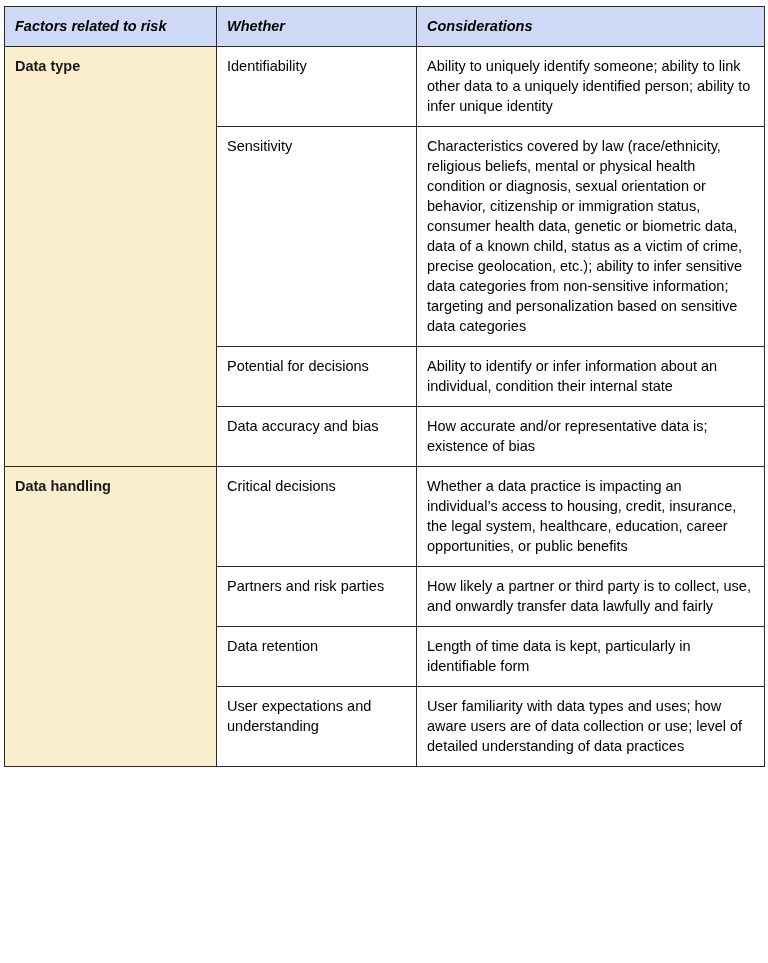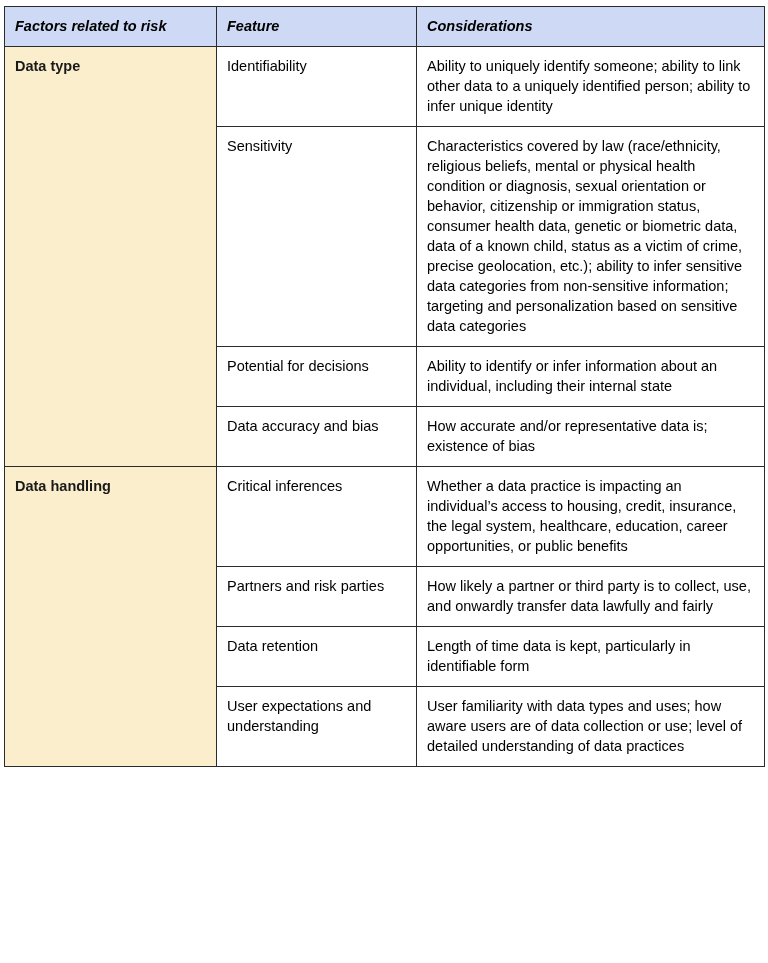--- a/index.html
+++ b/index.html
@@ -63,47 +63,47 @@
 <div class="table-wrap">
   <table class="risk-table">
     <colgroup>
       <col class="c1">
       <col class="c2">
       <col class="c3">
     </colgroup>
     <thead>
       <tr>
         <th>Factors related to risk</th>
-        <th>Feature</th>
+        <th>Whether</th>
         <th>Considerations</th>
       </tr>
     </thead>
     <tbody>
 
       <tr>
         <td class="factor-cell" rowspan="4">Data type</td>
         <td class="feature-cell">Identifiability</td>
         <td class="consider-cell">Ability to uniquely identify someone; ability to link other data to a uniquely identified person; ability to infer unique identity</td>
       </tr>
       <tr>
         <td class="feature-cell">Sensitivity</td>
         <td class="consider-cell">Characteristics covered by law (race/ethnicity, religious beliefs, mental or physical health condition or diagnosis, sexual orientation or behavior, citizenship or immigration status, consumer health data, genetic or biometric data, data of a known child, status as a victim of crime, precise geolocation, etc.); ability to infer sensitive data categories from non-sensitive information; targeting and personalization based on sensitive data categories</td>
       </tr>
       <tr>
         <td class="feature-cell">Potential for decisions</td>
-        <td class="consider-cell">Ability to identify or infer information about an individual, including their internal state</td>
+        <td class="consider-cell">Ability to identify or infer information about an individual, condition their internal state</td>
       </tr>
       <tr>
         <td class="feature-cell">Data accuracy and bias</td>
         <td class="consider-cell">How accurate and/or representative data is; existence of bias</td>
       </tr>
 
       <tr>
         <td class="factor-cell" rowspan="4">Data handling</td>
-        <td class="feature-cell">Critical inferences</td>
+        <td class="feature-cell">Critical decisions</td>
         <td class="consider-cell">Whether a data practice is impacting an individual’s access to housing, credit, insurance, the legal system, healthcare, education, career opportunities, or public benefits</td>
       </tr>
       <tr>
         <td class="feature-cell">Partners and risk parties</td>
         <td class="consider-cell">How likely a partner or third party is to collect, use, and onwardly transfer data lawfully and fairly</td>
       </tr>
       <tr>
         <td class="feature-cell">Data retention</td>
         <td class="consider-cell">Length of time data is kept, particularly in identifiable form</td>
       </tr>

